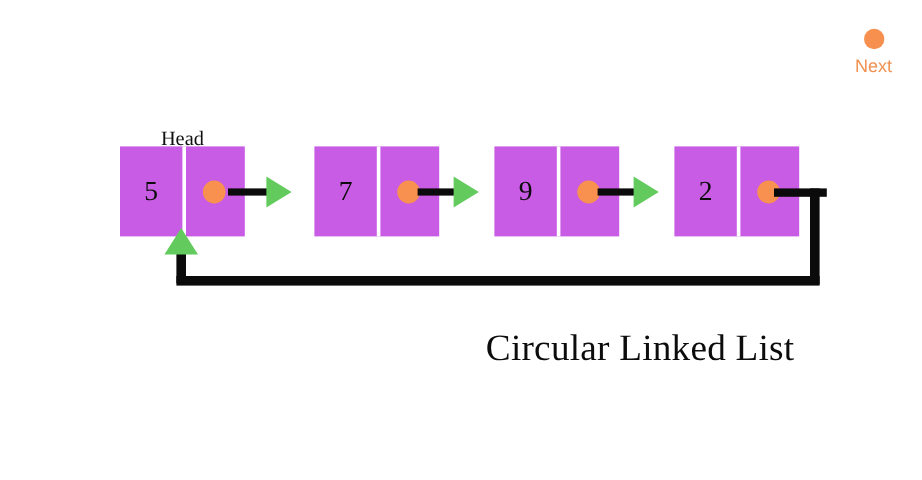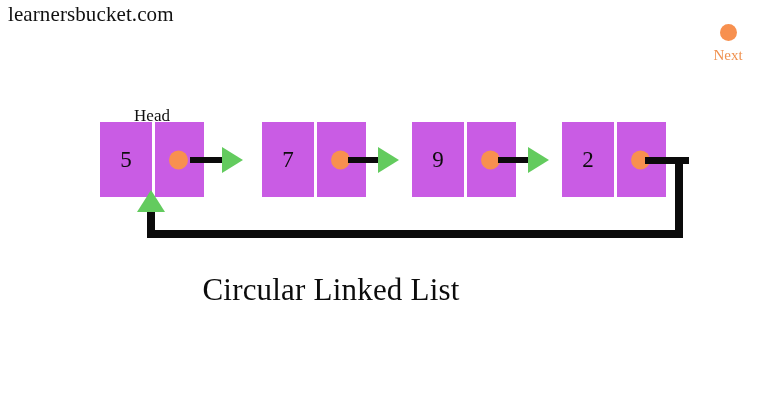--- a/index.html
+++ b/index.html
@@ -41,21 +41,21 @@
   }
   .legend-dot {
     width: 17px;
     height: 17px;
     border-radius: 50%;
     background: #f7904f;
     margin: 0 auto;
   }
   .legend-label {
     margin-top: 7px;
-    font-family: Liberation Serif, serif;
+    font-family: Liberation Sans, sans-serif;
     font-size: 15px;
     color: #f0914f;
     line-height: 1;
   }
   
   .head-label {
     position: absolute;
     left: 112px;
     top: 78px;
     width: 80px;
@@ -157,33 +157,32 @@
     border-left: 14px solid transparent;
     border-right: 14px solid transparent;
     border-bottom: 22px solid #63cb5e;
   }
   
   .title {
     position: absolute;
     left: 0;
     top: 272px;
     width: 662px;
-    text-align: center;
+    text-align: right;
     font-family: "Liberation Serif", serif;
     font-size: 31px;
     color: #0c0c0c;
     letter-spacing: 0.2px;
   }
 </style>
 </head>
 <body>
 
 <div id="canvas">
 
-  <div class="watermark">learnersbucket.com</div>
 
   <div class="legend">
     <div class="legend-dot"></div>
     <div class="legend-label">Next</div>
   </div>
 
   <div class="head-label">Head</div>
 
   <div class="node" style="left:100px;">
     <div class="node-value">5</div>

